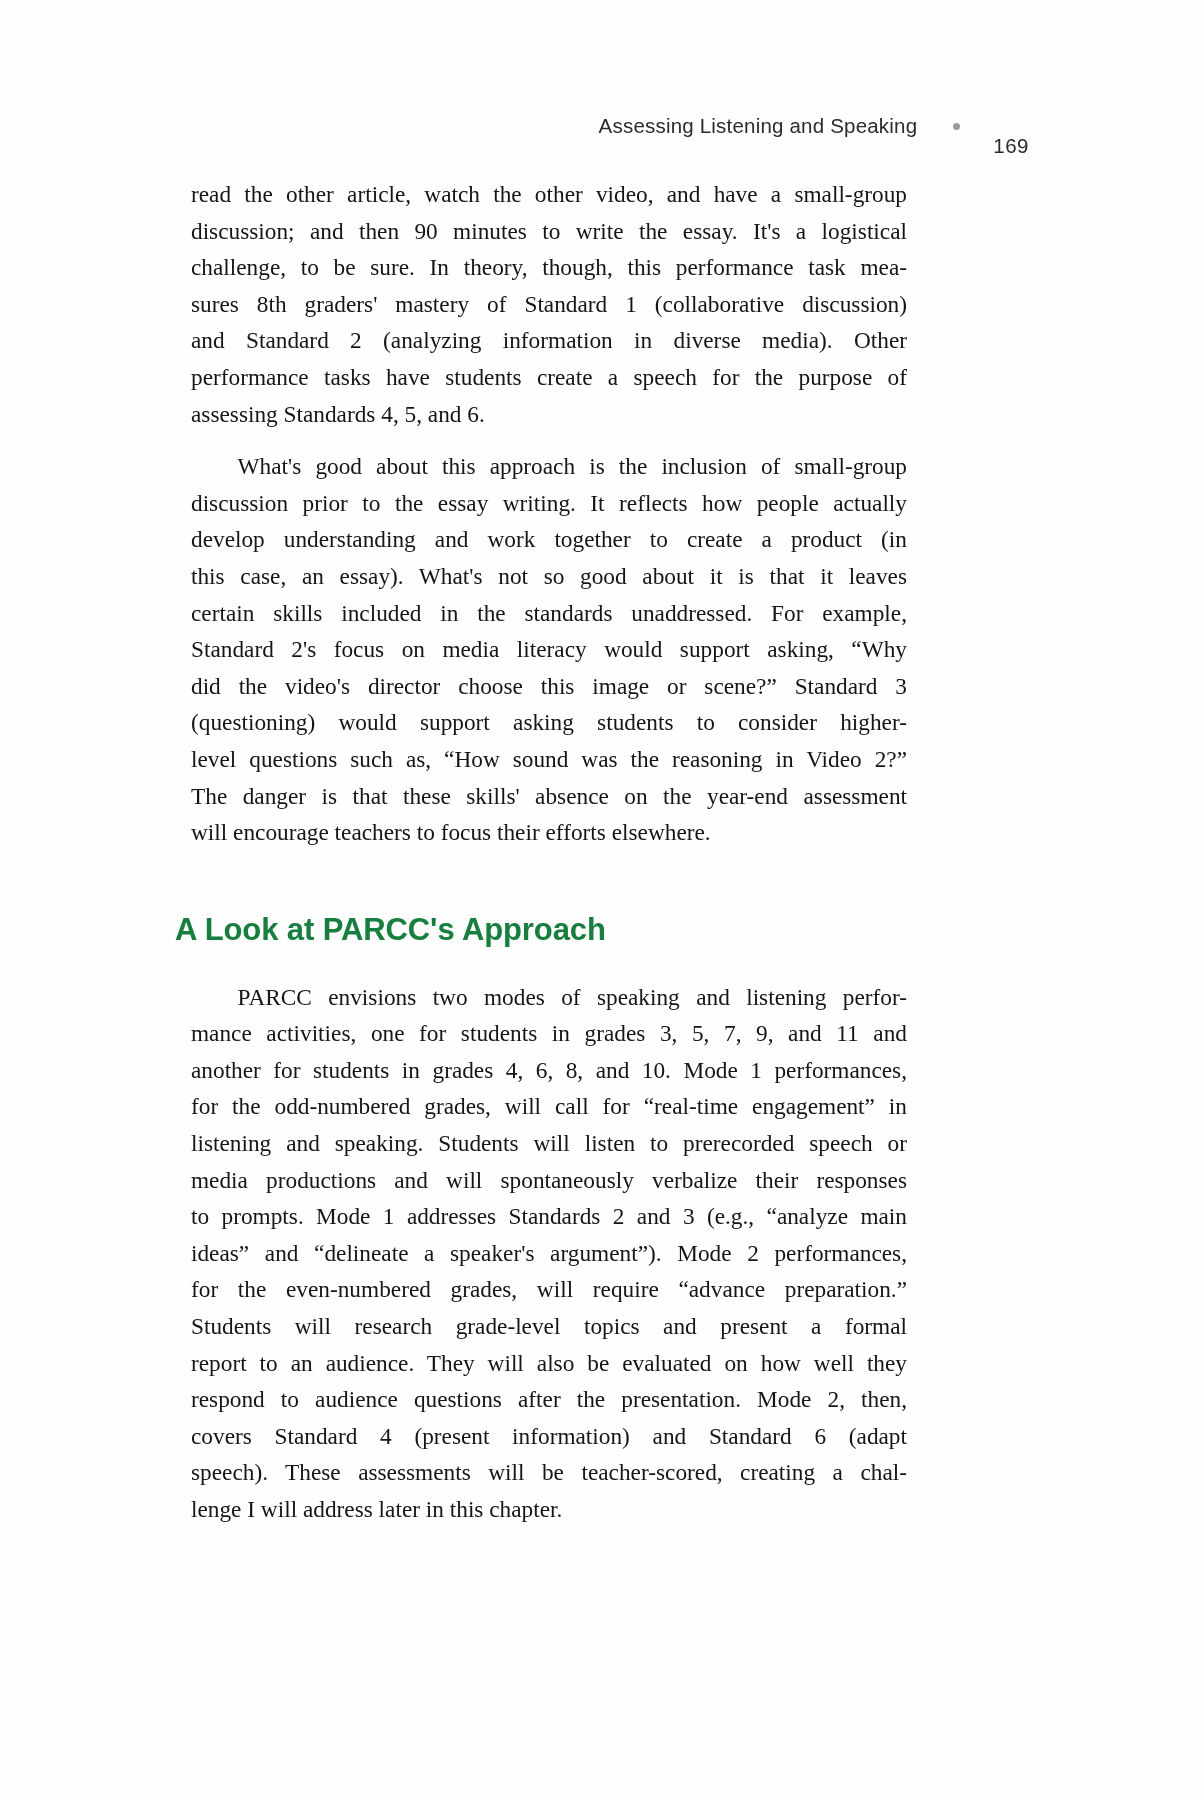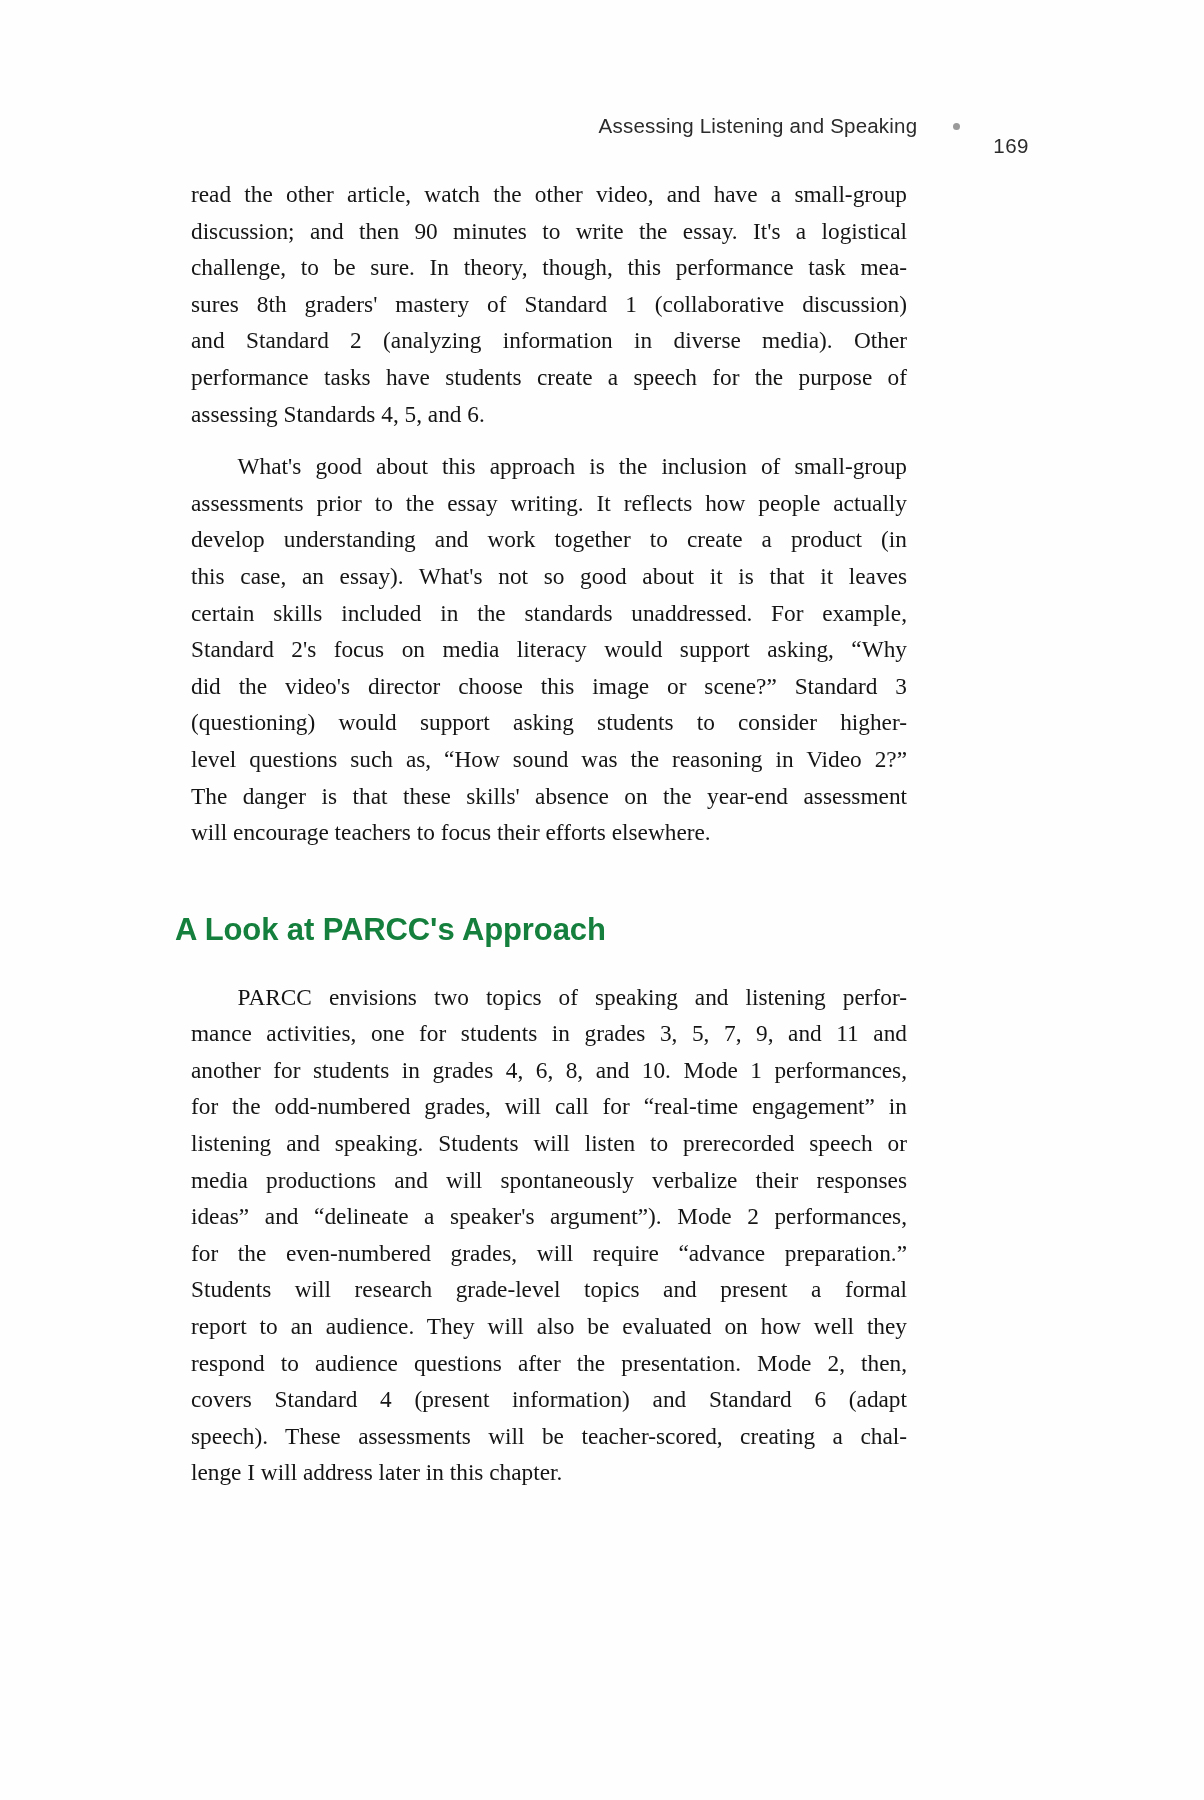--- a/index.html
+++ b/index.html
@@ -121,45 +121,46 @@
       <span class="ln">discussion; and then 90 minutes to write the essay. It's a logistical</span>
       <span class="ln">challenge, to be sure. In theory, though, this performance task mea-</span>
       <span class="ln">sures 8th graders' mastery of Standard 1 (collaborative discussion)</span>
       <span class="ln">and Standard 2 (analyzing information in diverse media). Other</span>
       <span class="ln">performance tasks have students create a speech for the purpose of</span>
       <span class="ln last">assessing Standards 4, 5, and 6.</span>
     </p>
 
     <p class="body">
       <span class="ln indent">What's good about this approach is the inclusion of small-group</span>
-      <span class="ln">assessments prior to the essay writing. It reflects how people actually</span>
+      <span class="ln">discussion prior to the essay writing. It reflects how people actually</span>
       <span class="ln">develop understanding and work together to create a product (in</span>
       <span class="ln">this case, an essay). What's not so good about it is that it leaves</span>
       <span class="ln">certain skills included in the standards unaddressed. For example,</span>
       <span class="ln">Standard 2's focus on media literacy would support asking, “Why</span>
       <span class="ln">did the video's director choose this image or scene?” Standard 3</span>
       <span class="ln">(questioning) would support asking students to consider higher-</span>
       <span class="ln">level questions such as, “How sound was the reasoning in Video 2?”</span>
       <span class="ln">The danger is that these skills' absence on the year-end assessment</span>
       <span class="ln last">will encourage teachers to focus their efforts elsewhere.</span>
     </p>
 
     <div class="gap-head-before"></div>
 
     <h2 class="section-head">A Look at PARCC's Approach</h2>
 
     <div class="gap-head-after"></div>
 
     <p class="body">
-      <span class="ln indent">PARCC envisions two topics of speaking and listening perfor-</span>
+      <span class="ln indent">PARCC envisions two modes of speaking and listening perfor-</span>
       <span class="ln">mance activities, one for students in grades 3, 5, 7, 9, and 11 and</span>
       <span class="ln">another for students in grades 4, 6, 8, and 10. Mode 1 performances,</span>
       <span class="ln">for the odd-numbered grades, will call for “real-time engagement” in</span>
       <span class="ln">listening and speaking. Students will listen to prerecorded speech or</span>
       <span class="ln">media productions and will spontaneously verbalize their responses</span>
+      <span class="ln">to prompts. Mode 1 addresses Standards 2 and 3 (e.g., “analyze main</span>
       <span class="ln">ideas” and “delineate a speaker's argument”). Mode 2 performances,</span>
       <span class="ln">for the even-numbered grades, will require “advance preparation.”</span>
       <span class="ln">Students will research grade-level topics and present a formal</span>
       <span class="ln">report to an audience. They will also be evaluated on how well they</span>
       <span class="ln">respond to audience questions after the presentation. Mode 2, then,</span>
       <span class="ln">covers Standard 4 (present information) and Standard 6 (adapt</span>
       <span class="ln">speech). These assessments will be teacher-scored, creating a chal-</span>
       <span class="ln last">lenge I will address later in this chapter.</span>
     </p>
 

